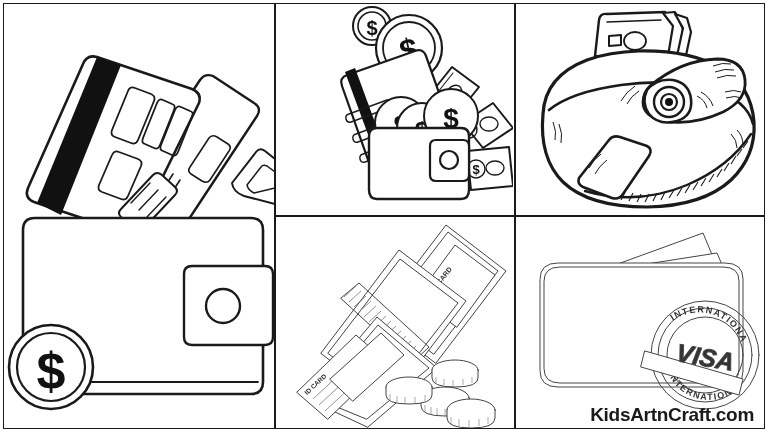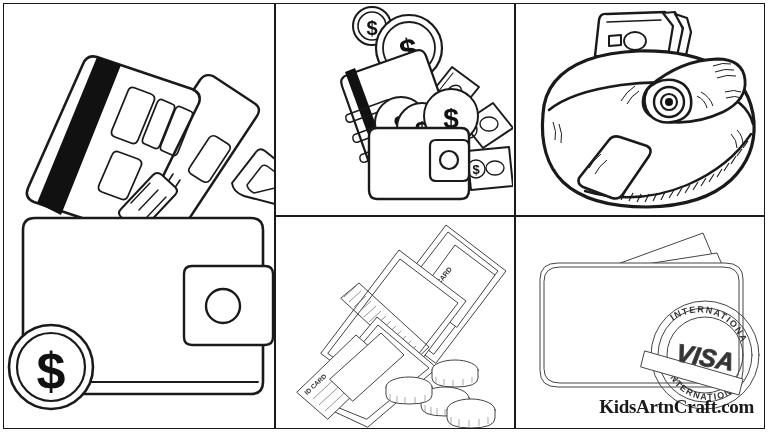--- a/index.html
+++ b/index.html
@@ -13,22 +13,22 @@
   }
   .panel{position:absolute;overflow:hidden;background:#fff;}
   .panel svg{display:block;width:100%;height:100%;}
   
   .divider{position:absolute;background:#1a1a1a;}
   .v-div{width:1.5px;top:4px;bottom:4px;}
   .h-div{height:1.5px;left:4px;right:4px;}
   .frame{position:absolute;inset:3px;border:1.5px solid #1a1a1a;pointer-events:none;}
   #watermark{
     position:absolute;
-    right:14px;bottom:14px;
-    font-family:Liberation Serif, serif;
+    right:14px;bottom:6px;
+    font-family:Liberation Sans, sans-serif;
     font-size:19px;
     font-weight:bold;
     color:#1a1a1a;
     letter-spacing:-0.3px;
     white-space:nowrap;
   }
   .ink{fill:none;stroke:#1a1a1a;stroke-linecap:round;stroke-linejoin:round;}
   .ink-thin{fill:none;stroke:#444;stroke-width:1;stroke-linecap:round;stroke-linejoin:round;}
   .solid{fill:#111;stroke:none;}
   .white{fill:#ffffff;}

